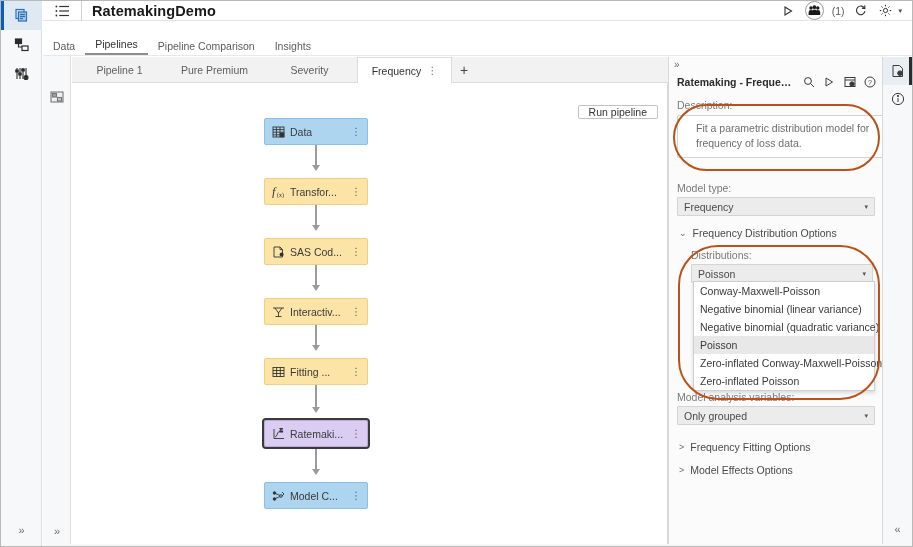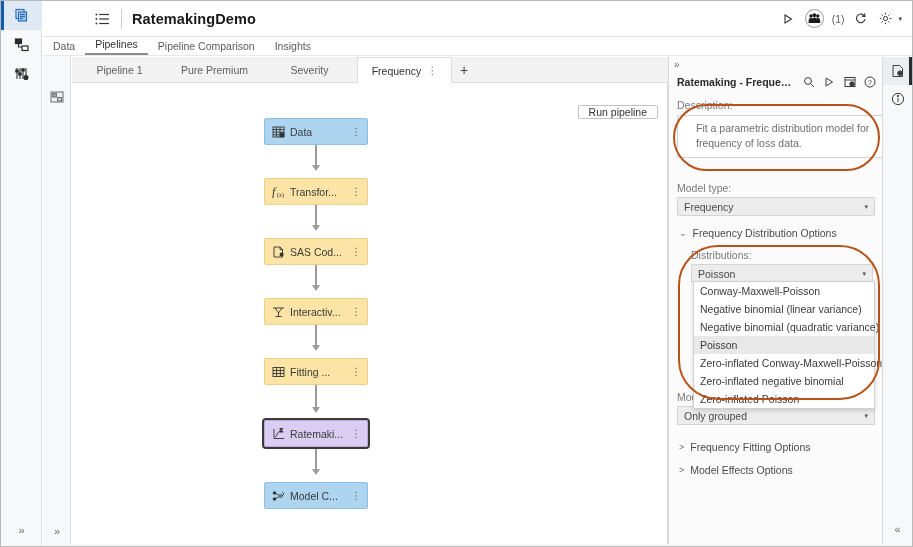--- a/index.html
+++ b/index.html
@@ -49,23 +49,23 @@
     display: flex; align-items: center; justify-content: center;
   }
   #second-rail-collapse {
     position: absolute; left: 0; bottom: 4px; width: 28px; height: 22px;
     display: flex; align-items: center; justify-content: center;
     font-size: 11px; color: #6b6b6b;
   }
 
   
   #header {
-    position: absolute; left: 42px; top: 0; right: 0; height: 36px;
+    position: absolute; left: 42px; top: 0; right: 0; height: 20px;
     background: #ffffff; border-bottom: 1px solid #e3e3e3;
-    display: flex; align-items: center; padding-left: 40px;
+    display: flex; align-items: center;
   }
   #hamburger-icon {
     width: 18px; height: 18px; margin-left: 10px;
     display: flex; align-items: center; justify-content: center;
     color: #333;
   }
   #header-divider {
     width: 1px; height: 20px; background: #d0d0d0; margin: 0 10px;
   }
   #app-title {
@@ -553,21 +553,20 @@
       <span>Model Effects Options</span>
     </div>
   </div>
 
   <div id="dd-list">
     <div class="dd-opt">Conway-Maxwell-Poisson</div>
     <div class="dd-opt">Negative binomial (linear variance)</div>
     <div class="dd-opt">Negative binomial (quadratic variance)</div>
     <div class="dd-opt selected">Poisson</div>
     <div class="dd-opt">Zero-inflated Conway-Maxwell-Poisson</div>
-    <div class="dd-opt">Zero-inflated negative binomial</div>
     <div class="dd-opt">Zero-inflated Poisson</div>
   </div>
 
   <div class="annot" style="left:672px; top:103px; width:207px; height:67px;"></div>
   <div class="annot" style="left:677px; top:244px; width:202px; height:155px;"></div>
 
   <div id="right-rail">
     <div class="rrail-btn active">
       <svg width="14" height="14" viewBox="0 0 14 14" fill="none" stroke="#3b3b3b" stroke-width="1">
         <path d="M2 1.5 h6.5 l3 3 V12.5 H2 Z"></path>

